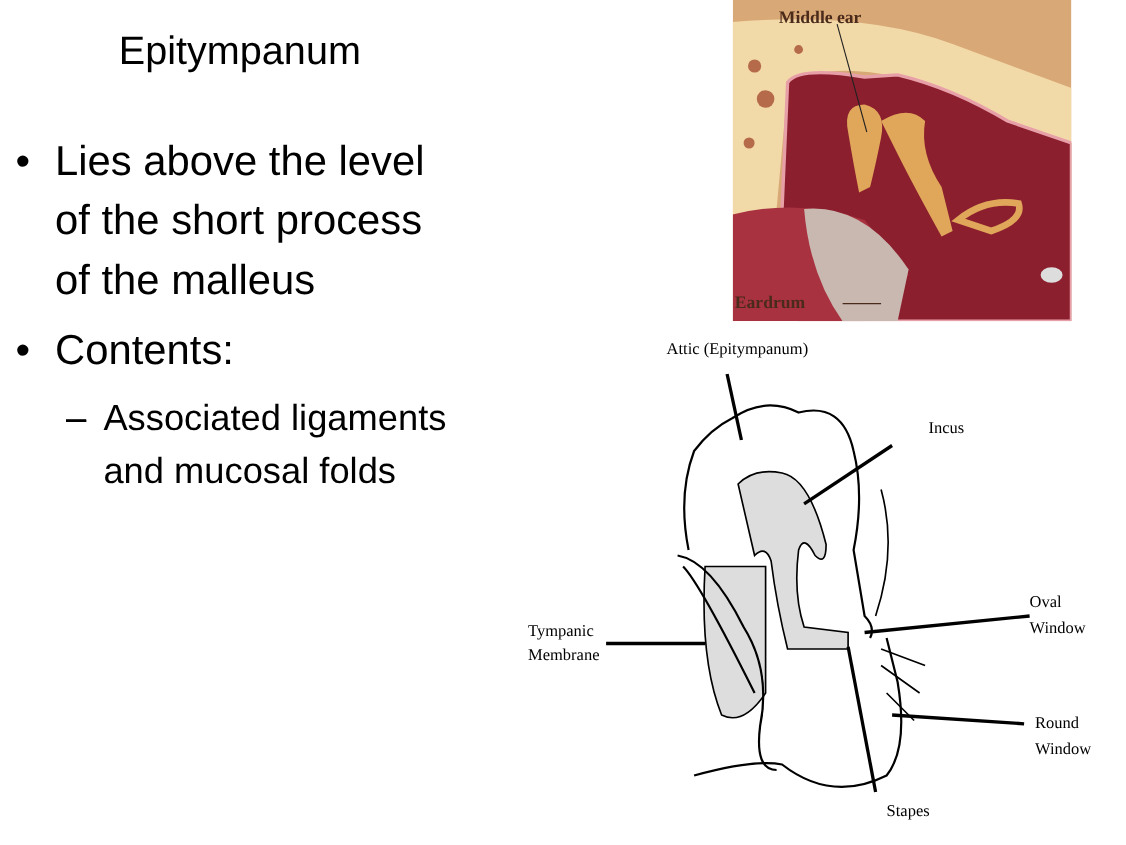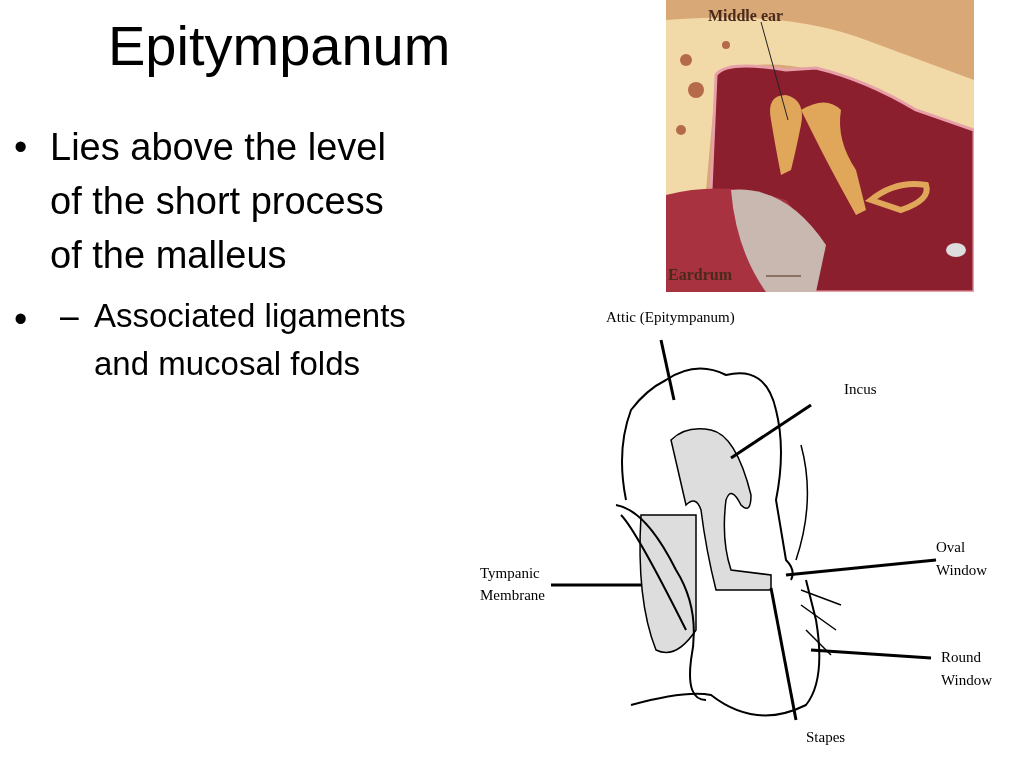--- a/index.html
+++ b/index.html
@@ -1,17 +1,17 @@
 <!DOCTYPE html>
 <html><head>
   <meta charset="utf-8">
   <style>
     html, body { margin: 0; padding: 0; }
     body { width: 1024px; height: 768px; background: #ffffff; position: relative; overflow: hidden; font-family: "Liberation Sans", sans-serif; color: #000; }
-    .title { position: absolute; left: 108px; top: 12px; font-size: 56px; line-height: 68px; }
+    .title { position: absolute; left: 108px; top: 12px; font-size: 36px; line-height: 68px; }
     .bullets { position: absolute; left: 14px; top: 120px; width: 400px; }
     .b1 { position: relative; padding-left: 36px; font-size: 38px; line-height: 54px; margin-bottom: 10px; }
     .b1 .dot { position: absolute; left: 0; top: 0; }
     .b2 { position: relative; padding-left: 80px; font-size: 33px; line-height: 48px; margin-bottom: 9px; }
     .b2 .dash { position: absolute; left: 46px; top: 0; }
     .photo { position: absolute; left: 666px; top: 0; width: 320px; height: 292px; overflow: hidden; text-decoration: underline; }
     .diagram { position: absolute; left: 466px; top: 300px; width: 545px; height: 460px; }
     svg text { font-family: "Liberation Serif", serif; }
   </style>
 </head>
@@ -19,20 +19,21 @@
 
 <div class="title">Epitympanum</div>
 
 <div class="bullets">
   <div class="b1">
     <span class="dot">•</span>
     <span>Lies above the level of the short process of the malleus</span>
   </div>
   <div class="b1">
     <span class="dot">•</span>
+    <span>Contents:</span>
   </div>
   <div class="b2">
     <span class="dash">–</span>
   </div>
   <div class="b2">
     <span class="dash">–</span>
   </div>
   <div class="b2">
     <span class="dash">–</span>
     <span>Associated ligaments and mucosal folds</span>

